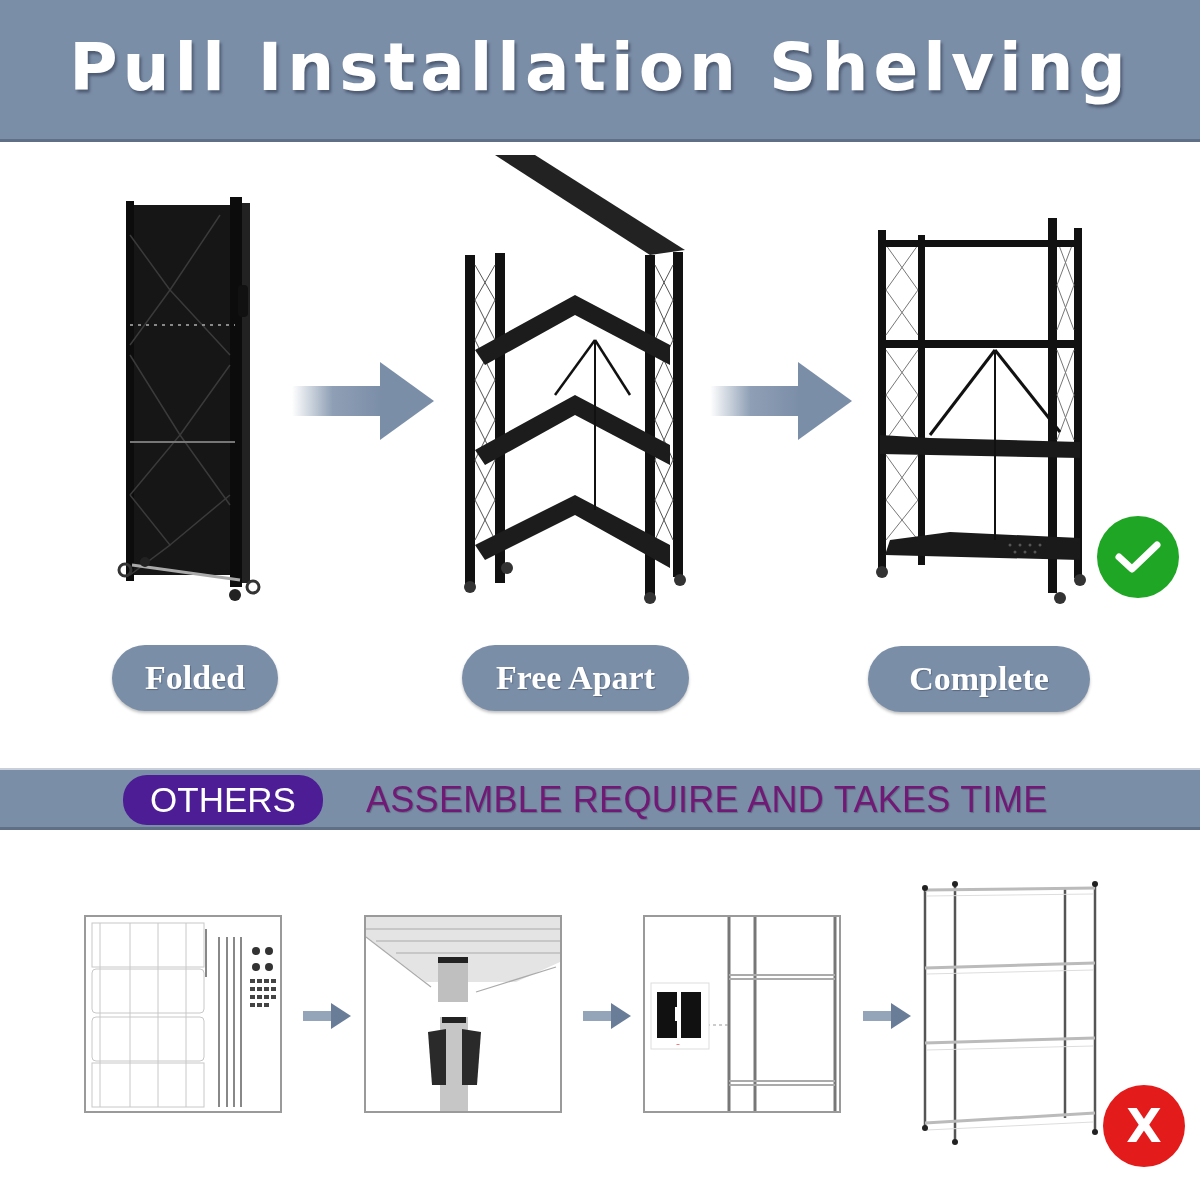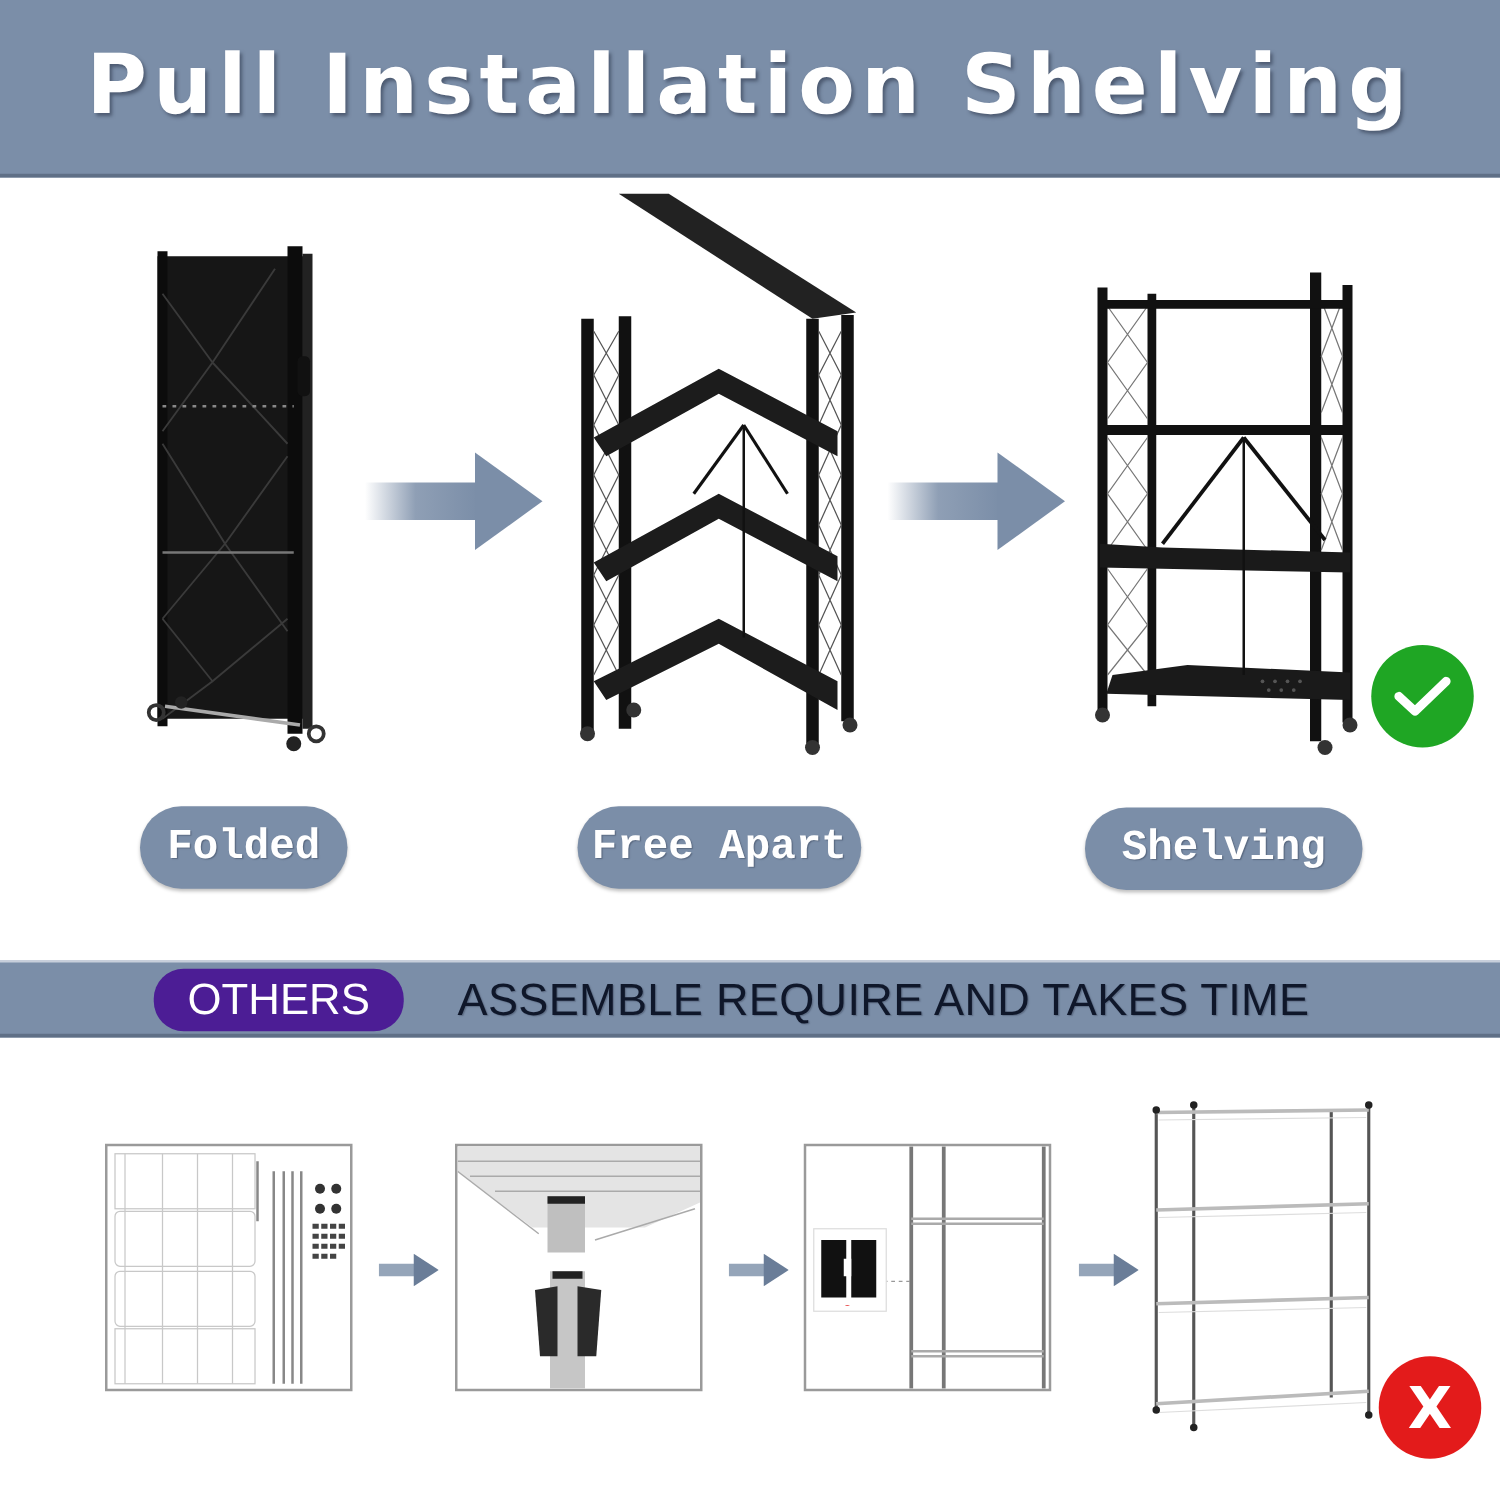--- a/index.html
+++ b/index.html
@@ -17,21 +17,21 @@
     font-weight: bold; font-size: 66px; color: #ffffff; letter-spacing: 5px;
     text-shadow: 2px 3px 3px rgba(40,50,70,0.55);
     margin-top: -4px;
   }
 
   .stage { position: absolute; }
   .pill {
     position: absolute; height: 66px; border-radius: 33px;
     background: #7b8ea8; color: #fff;
     display: flex; align-items: center; justify-content: center;
-    font-family: Liberation Mono, monospace; font-weight: bold; font-size: 34px;
+    font-family: Liberation Serif, serif; font-weight: bold; font-size: 34px;
     box-shadow: 0 2px 3px rgba(0,0,0,0.25);
     text-shadow: 1px 1px 1px rgba(40,50,70,0.4);
   }
 
   .arrow { position: absolute; }
 
   .badge {
     position: absolute; border-radius: 50%;
     display: flex; align-items: center; justify-content: center;
   }
@@ -45,21 +45,21 @@
     border-top: 2px solid #c8cfdb; border-bottom: 3px solid #5f6f86;
   }
   .others-tag {
     position: absolute; left: 123px; top: 775px; width: 200px; height: 50px;
     background: #4c1d95; border-radius: 24px;
     color: #fff; font-size: 35px; display: flex; align-items: center; justify-content: center;
     font-family: "Liberation Sans", sans-serif; letter-spacing: 0px;
   }
   .mid-text {
     position: absolute; left: 366px; top: 776px; height: 48px;
-    color: #0f172a; font-size: 36px; display: flex; align-items: center;
+    color: #701a75; font-size: 36px; display: flex; align-items: center;
     font-family: "Liberation Sans", sans-serif; letter-spacing: 0.3px;
     text-shadow: 1px 1px 1px rgba(40,50,70,0.35);
   }
 
   .step-box {
     position: absolute; border: 2px solid #9a9a9a; background: #fff; overflow: hidden;
   }
 </style>
 </head>
 <body>
@@ -178,21 +178,21 @@
 </div>
 
 <div class="badge badge-check">
   <svg width="50" height="40" viewBox="0 0 50 40">
     <polyline points="6,20 19,32 44,8" fill="none" stroke="#fff" stroke-width="7" stroke-linecap="round" stroke-linejoin="round"></polyline>
   </svg>
 </div>
 
 <div class="pill" style="left:112px; top:645px; width:166px;">Folded</div>
 <div class="pill" style="left:462px; top:645px; width:227px;">Free Apart</div>
-<div class="pill" style="left:868px; top:646px; width:222px;">Shelving</div>
+<div class="pill" style="left:868px; top:646px; width:222px;">Complete</div>
 
 <div class="mid-banner"></div>
 <div class="others-tag">OTHERS</div>
 <div class="mid-text">ASSEMBLE REQUIRE AND TAKES TIME</div>
 
 <div class="step-box" style="left:84px; top:915px; width:198px; height:198px;">
   <svg width="194" height="194" viewBox="0 0 194 194">
     <g stroke="#c8c8c8" stroke-width="1" fill="none">
       <rect x="6" y="6" width="112" height="44"></rect>
         <rect x="6" y="52" width="112" height="44" rx="4"></rect>

